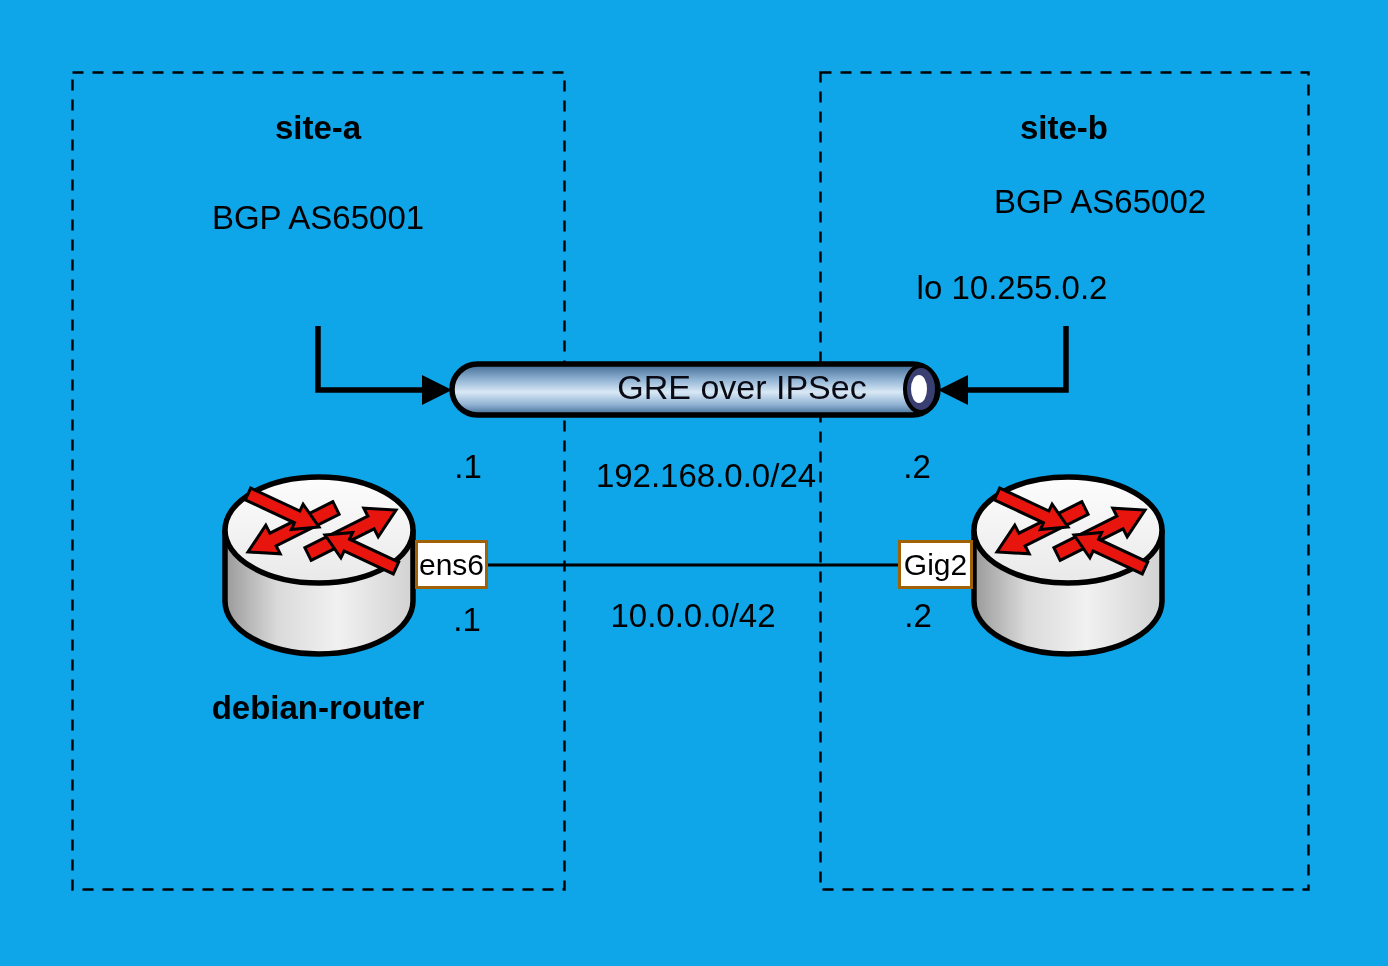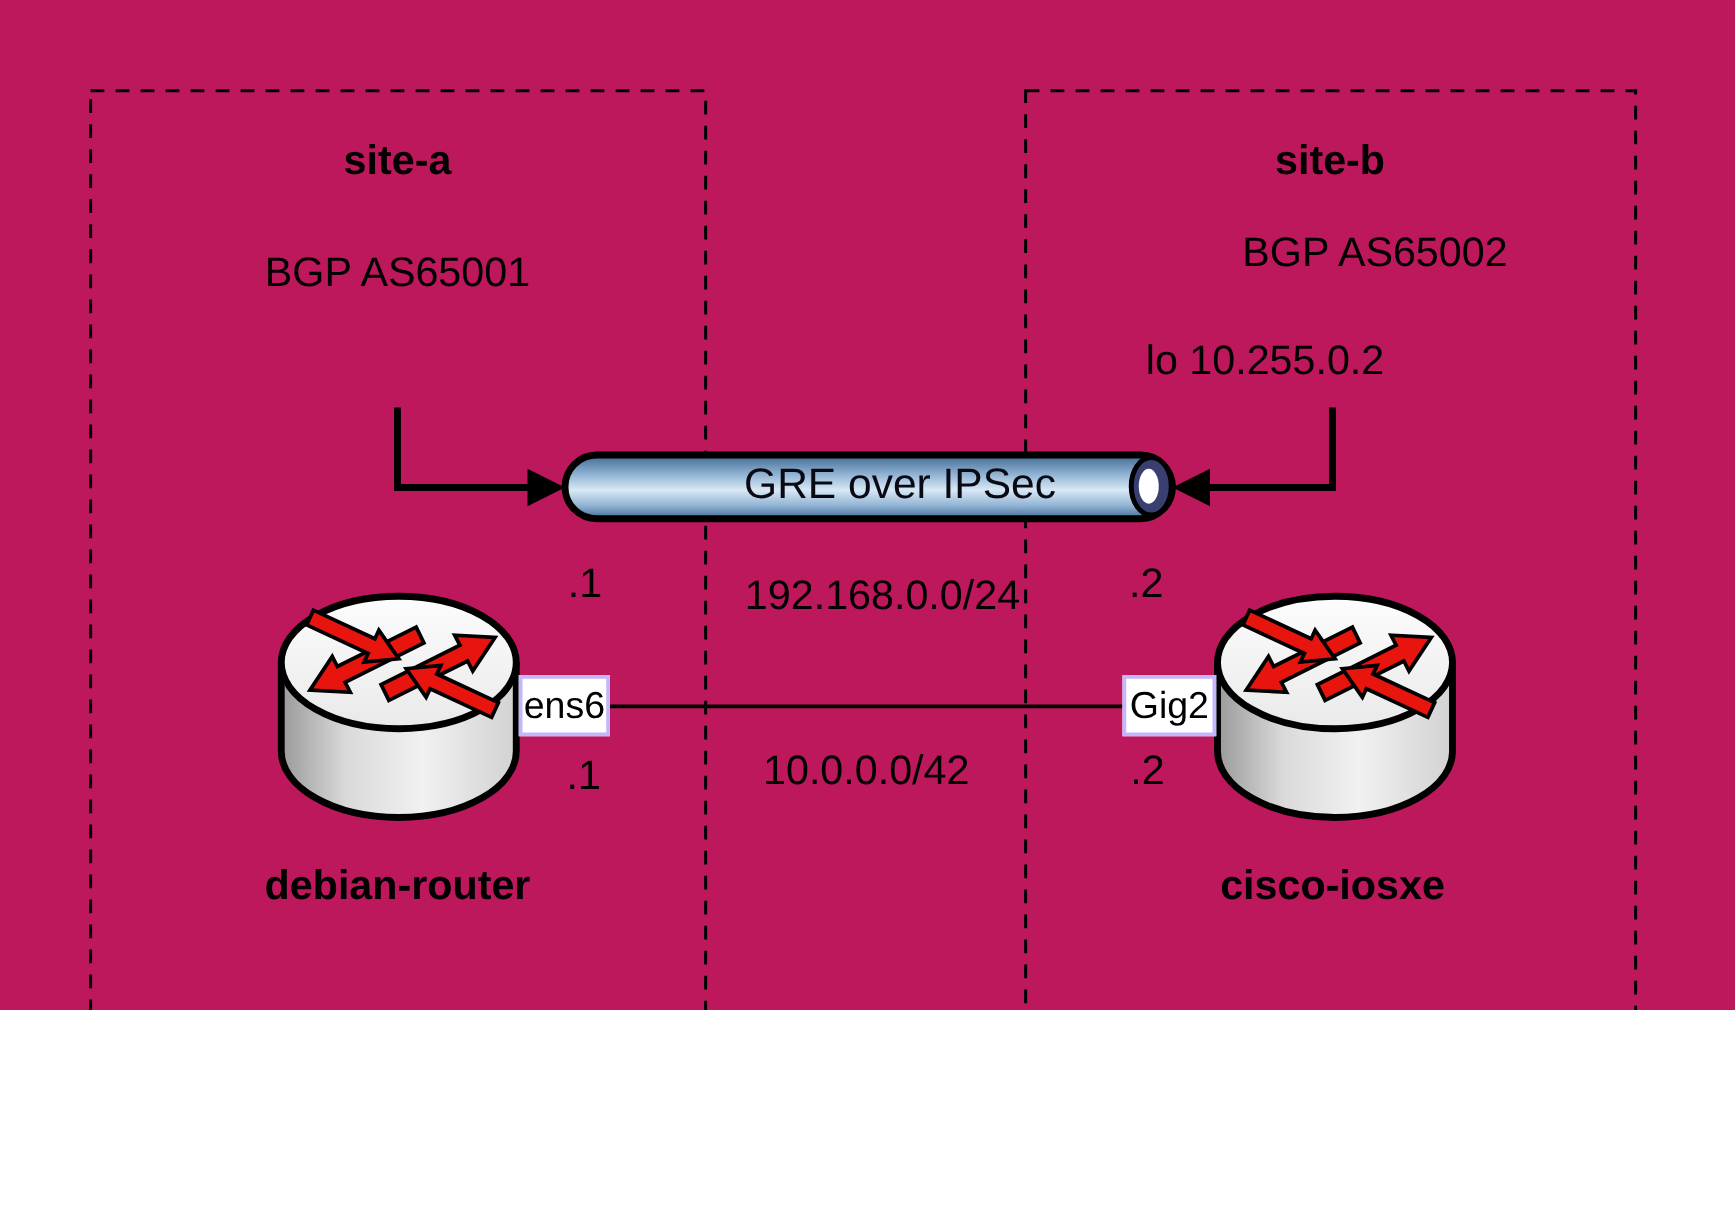--- a/index.html
+++ b/index.html
@@ -3,46 +3,46 @@
 <meta charset="utf-8">
 <style>
   html, body {
     margin: 0;
     padding: 0;
     background: #ffffff;
   }
   .canvas {
     position: relative;
     width: 1388px;
-    height: 808px;
-    background: #be185d;
+    height: 966px;
+    background: #0ea5e9;
     font-family: "Liberation Sans", sans-serif;
     color: #000000;
     overflow: hidden;
   }
   .layer-svg {
     position: absolute;
     left: 0;
     top: 0;
   }
   .lbl {
     position: absolute;
     transform: translate(-50%, -50%);
     white-space: nowrap;
     font-size: 33px;
     line-height: 1.1;
     color: #000000;
   }
   .bold { font-weight: bold; }
-  .gre-lbl { font-size: 34px; color: #0a0a14; }
+  .gre-lbl { font-size: 34px; color: #0a0a14; margin-left: 22px; }
   .iface-box {
     position: absolute;
     box-sizing: border-box;
     background: #ffffff;
-    border: 3px solid #c4b5fd;
+    border: 3px solid #a16207;
     display: flex;
     align-items: center;
     justify-content: center;
     font-size: 30px;
     line-height: 1;
   }
 </style>
 </head>
 <body>
 
@@ -115,15 +115,14 @@
   </div>
   <div class="iface-box" style="left:898px; top:540px; width:75px; height:49px;">
     <span>Gig2</span>
   </div>
 
   <div class="lbl" style="left:467px; top:620px;">.1</div>
   <div class="lbl" style="left:693px; top:616px;">10.0.0.0/42</div>
   <div class="lbl" style="left:918px; top:616px;">.2</div>
 
   <div class="lbl bold" style="left:318px; top:708px;text-align:right;">debian-router</div>
-  <div class="lbl bold" style="left:1066px; top:708px;">cisco-iosxe</div>
 
 </div>
 
 </body></html>

